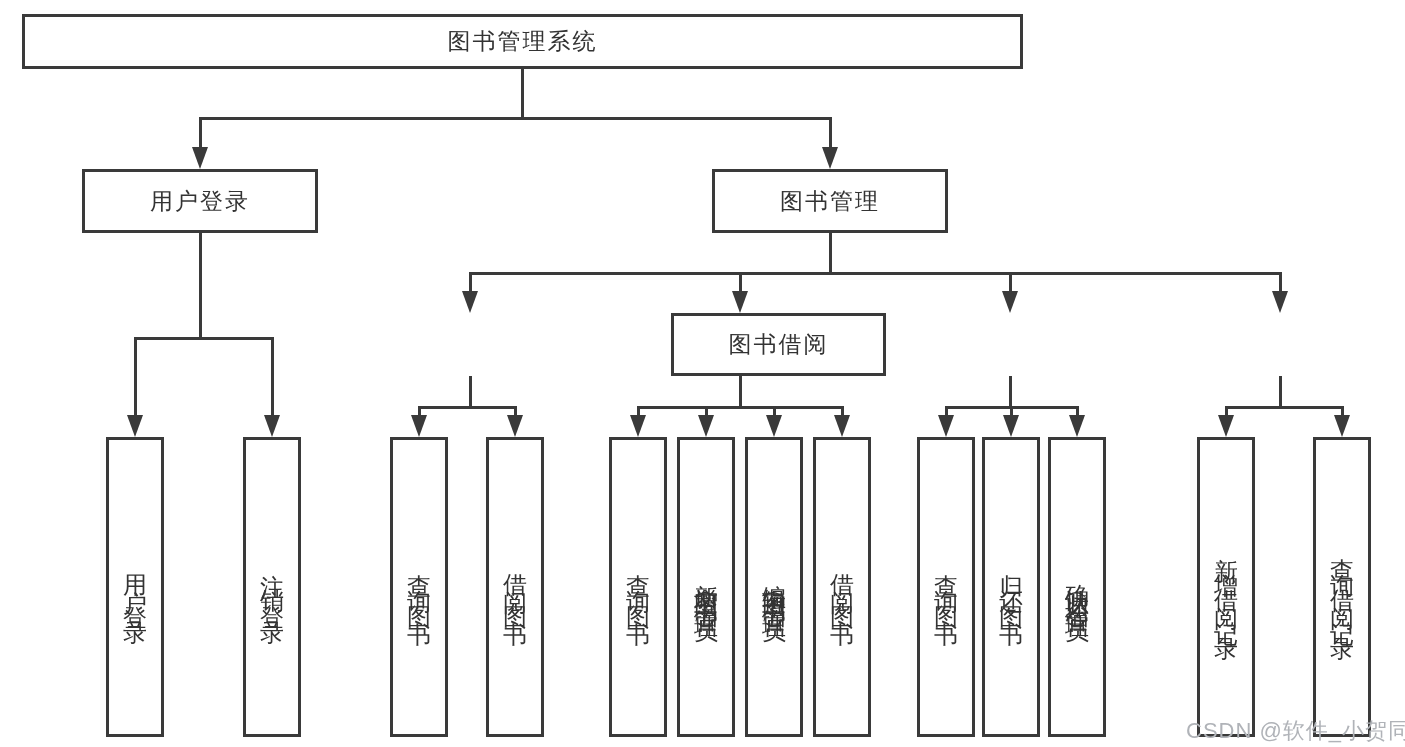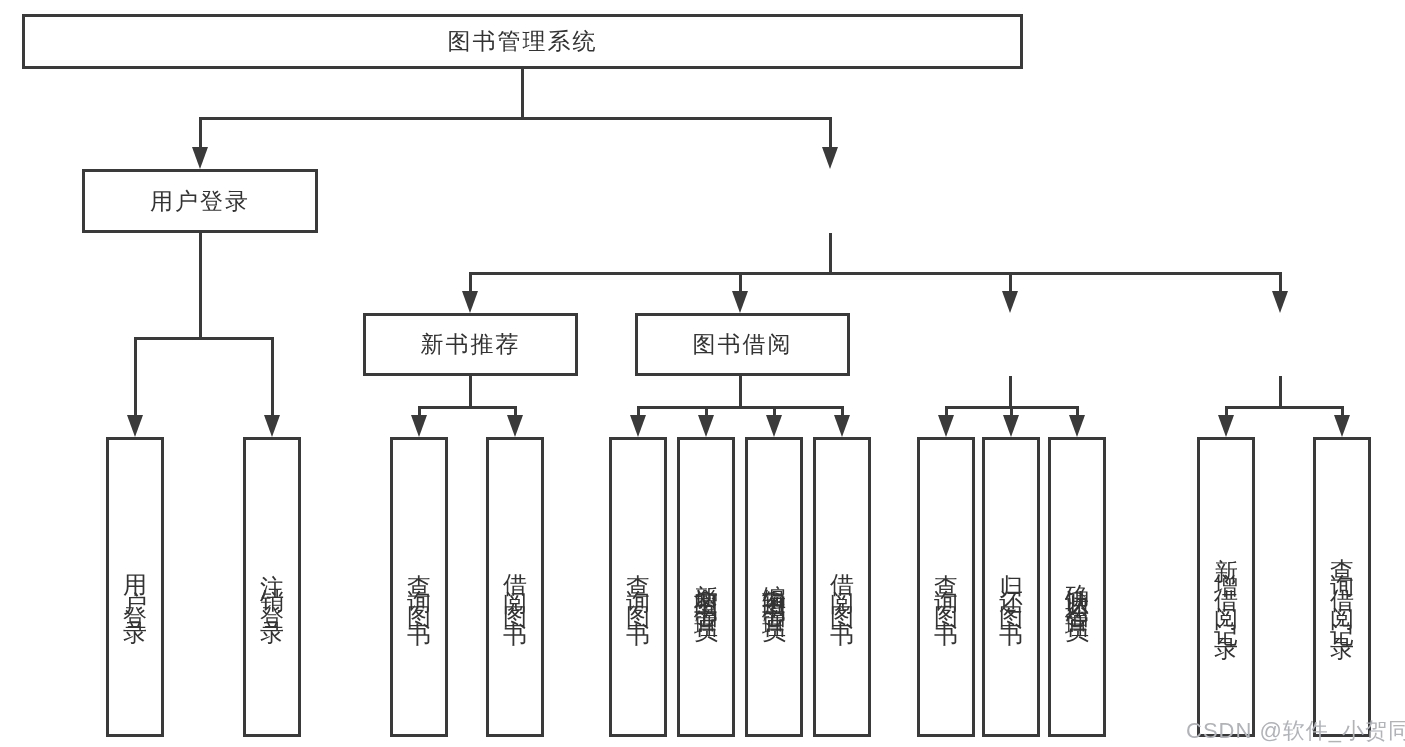--- a/index.html
+++ b/index.html
@@ -52,25 +52,25 @@
 
 <div class="stage">
 
   <div class="box" style="left:22px;top:14px;width:1001px;height:55px">
     <span class="hlabel">图书管理系统</span>
   </div>
 
   <div class="box" style="left:82px;top:169px;width:236px;height:64px">
     <span class="hlabel">用户登录</span>
   </div>
+  <div class="box" style="left:712px;top:169px;width:236px;height:64px">
+    <span class="hlabel">图书管理</span>
+  </div>
 
-  <div class="box" style="left:363px;top:313px;width:215px;height:63px">
-    <span class="hlabel">新书推荐</span>
-  </div>
-  <div class="box" style="left:635px;top:313px;width:215px;height:63px">
+  <div class="box" style="left:671px;top:313px;width:215px;height:63px">
     <span class="hlabel">图书借阅</span>
   </div>
 
   <div class="box leaf" style="left:106px">
     <span class="vtext">用户登录</span>
   </div>
   <div class="box leaf" style="left:243px">
     <span class="vtext">注销登录</span>
   </div>
 

